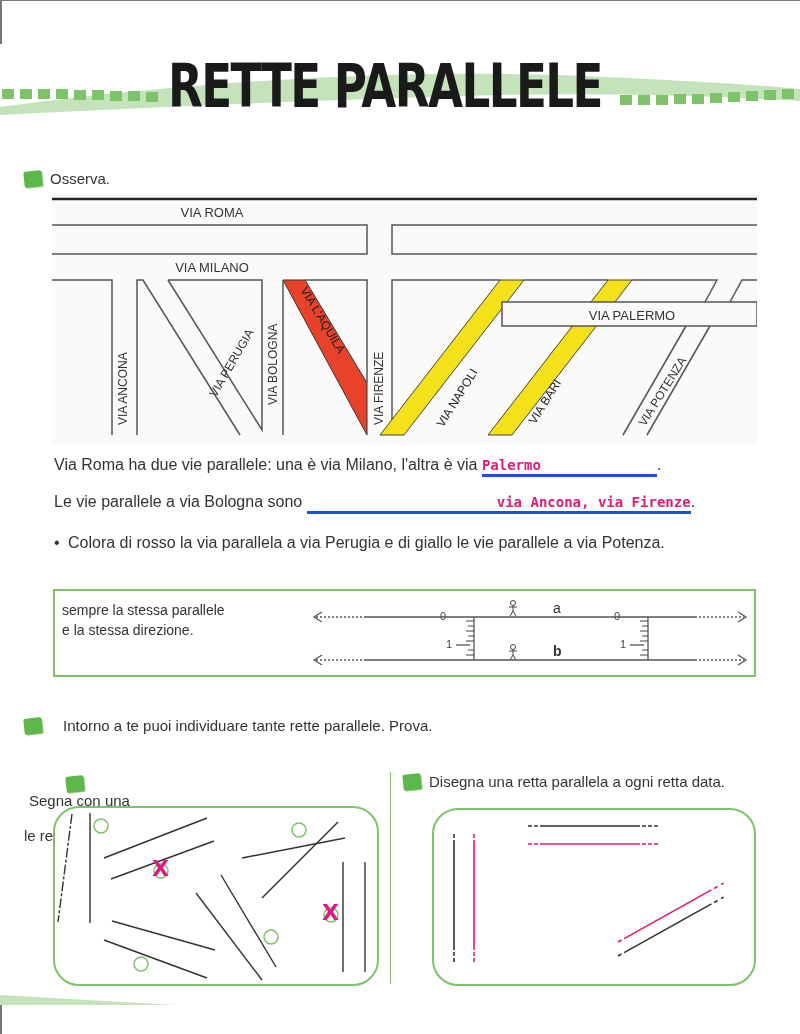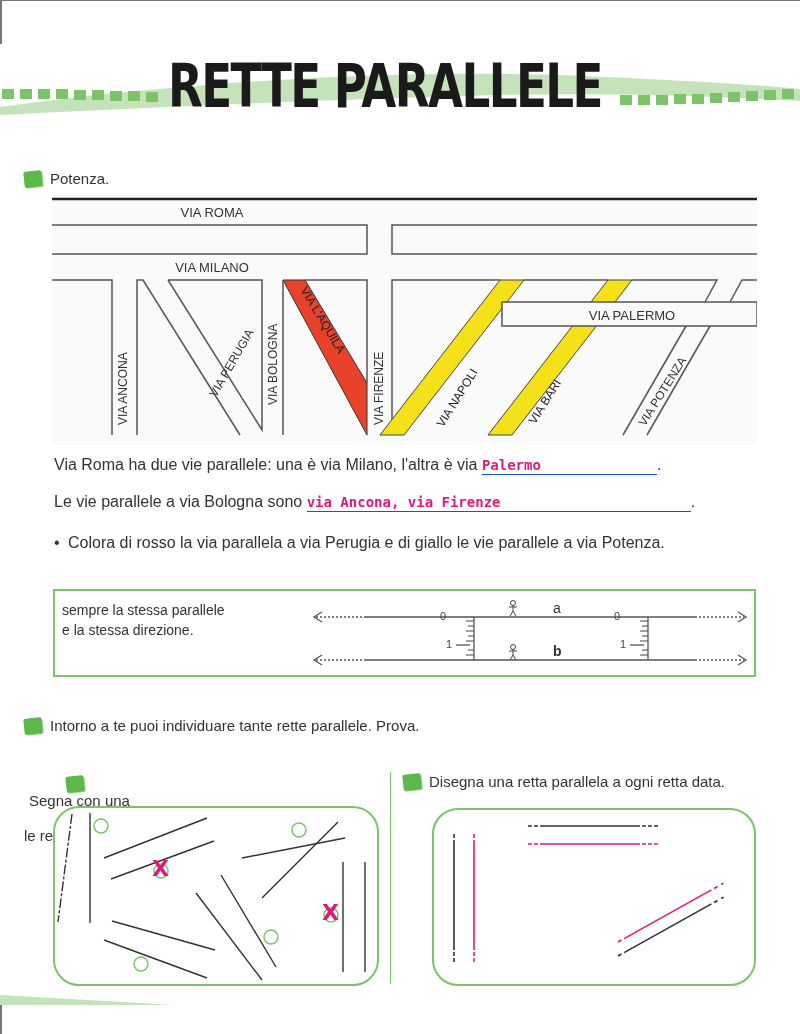--- a/index.html
+++ b/index.html
@@ -3,21 +3,21 @@
 <meta charset="utf-8">
 <style>
   html, body { margin:0; padding:0; background:#ffffff; }
   body { width:800px; height:1034px; position:relative; overflow:hidden; font-family:"Liberation Sans", sans-serif; color:#333; }
   .abs { position:absolute; }
   .bullet-sq { display:inline-block; width:18px; height:16px; background:#5cb84a; transform:rotate(-6deg); border-radius:2px; box-shadow:1px 1px 0 #8fcf7f; vertical-align:middle; margin-right:8px; }
   .instr { font-size:15px; color:#333; display:flex; align-items:center; }
   .title { font-family:"DejaVu Sans", sans-serif; font-weight:bold; font-size:58px; letter-spacing:-2px; color:#1a1a1a; transform:scaleX(0.78) scaleY(1.05); transform-origin:left top; }
   .q-line { font-size:16px; color:#333; }
   .answer { color:#e0197d; font-weight:bold; font-family:"DejaVu Sans Mono", monospace; font-size:14px; }
-  .uline { display:inline-block; border-bottom:1px solid #1d4ed8; }
+  .uline { display:inline-block; border-bottom:3px solid #1d4ed8; }
   .defbox { border:2px solid #7cc36a; background:#fff; }
   .deftext { font-size:14px; line-height:20px; color:#333; }
   .green { color:#5cb84a; }
   .roundbox { border:2px solid #7cc36a; border-radius:26px; background:#fff; }
   svg text { font-family:"Liberation Sans", sans-serif; }
 </style>
 </head>
 <body>
 
 <div class="abs" style="left:0;top:0;width:800px;height:1px;background:#777;"></div>
@@ -45,21 +45,21 @@
     <rect x="728" y="37" width="12" height="10"></rect>
       <rect x="746" y="36" width="12" height="10"></rect>
       <rect x="764" y="35" width="12" height="10"></rect>
     <rect x="782" y="34" width="12" height="10"></rect>
   </g>
 </svg>
 <div class="abs title" style="left:168px;top:50px;">RETTE PARALLELE</div>
 
 <div class="abs instr" style="left:24px;top:170px;">
   <span class="bullet-sq"></span>
-  <span>Potenza.</span>
+  <span>Osserva.</span>
 </div>
 
 <svg class="abs" style="left:52px;top:195px;" width="705" height="250" viewBox="52 195 705 250">
   <rect x="52" y="195" width="705" height="250" fill="#fafafa"></rect>
   <line x1="52" y1="199" x2="757" y2="199" stroke="#222" stroke-width="2.5"></line>
   <text x="212" y="217" font-size="13" fill="#333" text-anchor="middle">VIA ROMA</text>
 
   <polyline points="52,225 367,225 367,254 52,254" fill="none" stroke="#555" stroke-width="1.5"></polyline>
   <polyline points="757,225 392,225 392,254 757,254" fill="none" stroke="#555" stroke-width="1.5"></polyline>
   <text x="212" y="272" font-size="13" fill="#333" text-anchor="middle">VIA MILANO</text>
@@ -93,21 +93,21 @@
   <text transform="translate(535,425) rotate(-58)" font-size="12" fill="#222">VIA BARI</text>
   <text transform="translate(645,427) rotate(-58)" font-size="12" fill="#333">VIA POTENZA</text>
 </svg>
 
 <div class="abs q-line" style="left:54px;top:456px;width:700px;">
   <span>Via Roma ha due vie parallele: una è via Milano, l'altra è via</span>
   <span class="uline" style="width:175px;"><span class="answer">Palermo</span></span><span>.</span>
 </div>
 <div class="abs q-line" style="left:54px;top:493px;width:700px;">
   <span>Le vie parallele a via Bologna sono</span>
-  <span class="uline" style="width:384px;"><span class="answer">via Ancona, via Firenze</span></span><span>.</span>
+  <span class="uline" style="width:384px;text-align:right;"><span class="answer">via Ancona, via Firenze</span></span><span>.</span>
 </div>
 <div class="abs q-line" style="left:54px;top:532px;width:680px;line-height:21px;display:flex;">
   <span style="width:14px;">•</span>
   <span>Colora di rosso la via parallela a via Perugia e di giallo le vie parallele a via Potenza.</span>
 </div>
 
 <div class="abs defbox" style="left:53px;top:589px;width:699px;height:84px;"></div>
 <div class="abs deftext" style="left:62px;top:600px;">
   <div>sempre la stessa parallele</div>
   <div>e la stessa direzione.</div>
@@ -158,21 +158,21 @@
       <line x1="513" y1="605" x2="513" y2="611"></line>
       <line x1="509" y1="607" x2="517" y2="607"></line>
       <path d="M510,616 L513,611 L516,616"></path>
     <circle cx="513" cy="647" r="2.5"></circle>
       <line x1="513" y1="649" x2="513" y2="655"></line>
       <line x1="509" y1="651" x2="517" y2="651"></line>
       <path d="M510,660 L513,655 L516,660"></path>
   </g>
 </svg>
 
-<div class="abs instr" style="left:24px;top:717px;">
+<div class="abs instr" style="left:24px;top:717px;gap:13px;">
   <span class="bullet-sq"></span>
   <span>Intorno a te puoi individuare tante rette parallele. Prova.</span>
 </div>
 
 <div class="abs instr" style="left:24px;top:776px;flex-direction:column;">
   <span class="bullet-sq"></span>
   <span>Segna con una </span>
     <span style="color:#5cb84a;font-weight:bold;margin:0 4px;">✗</span>
     <span> le rette parallele.</span>
 </div>

